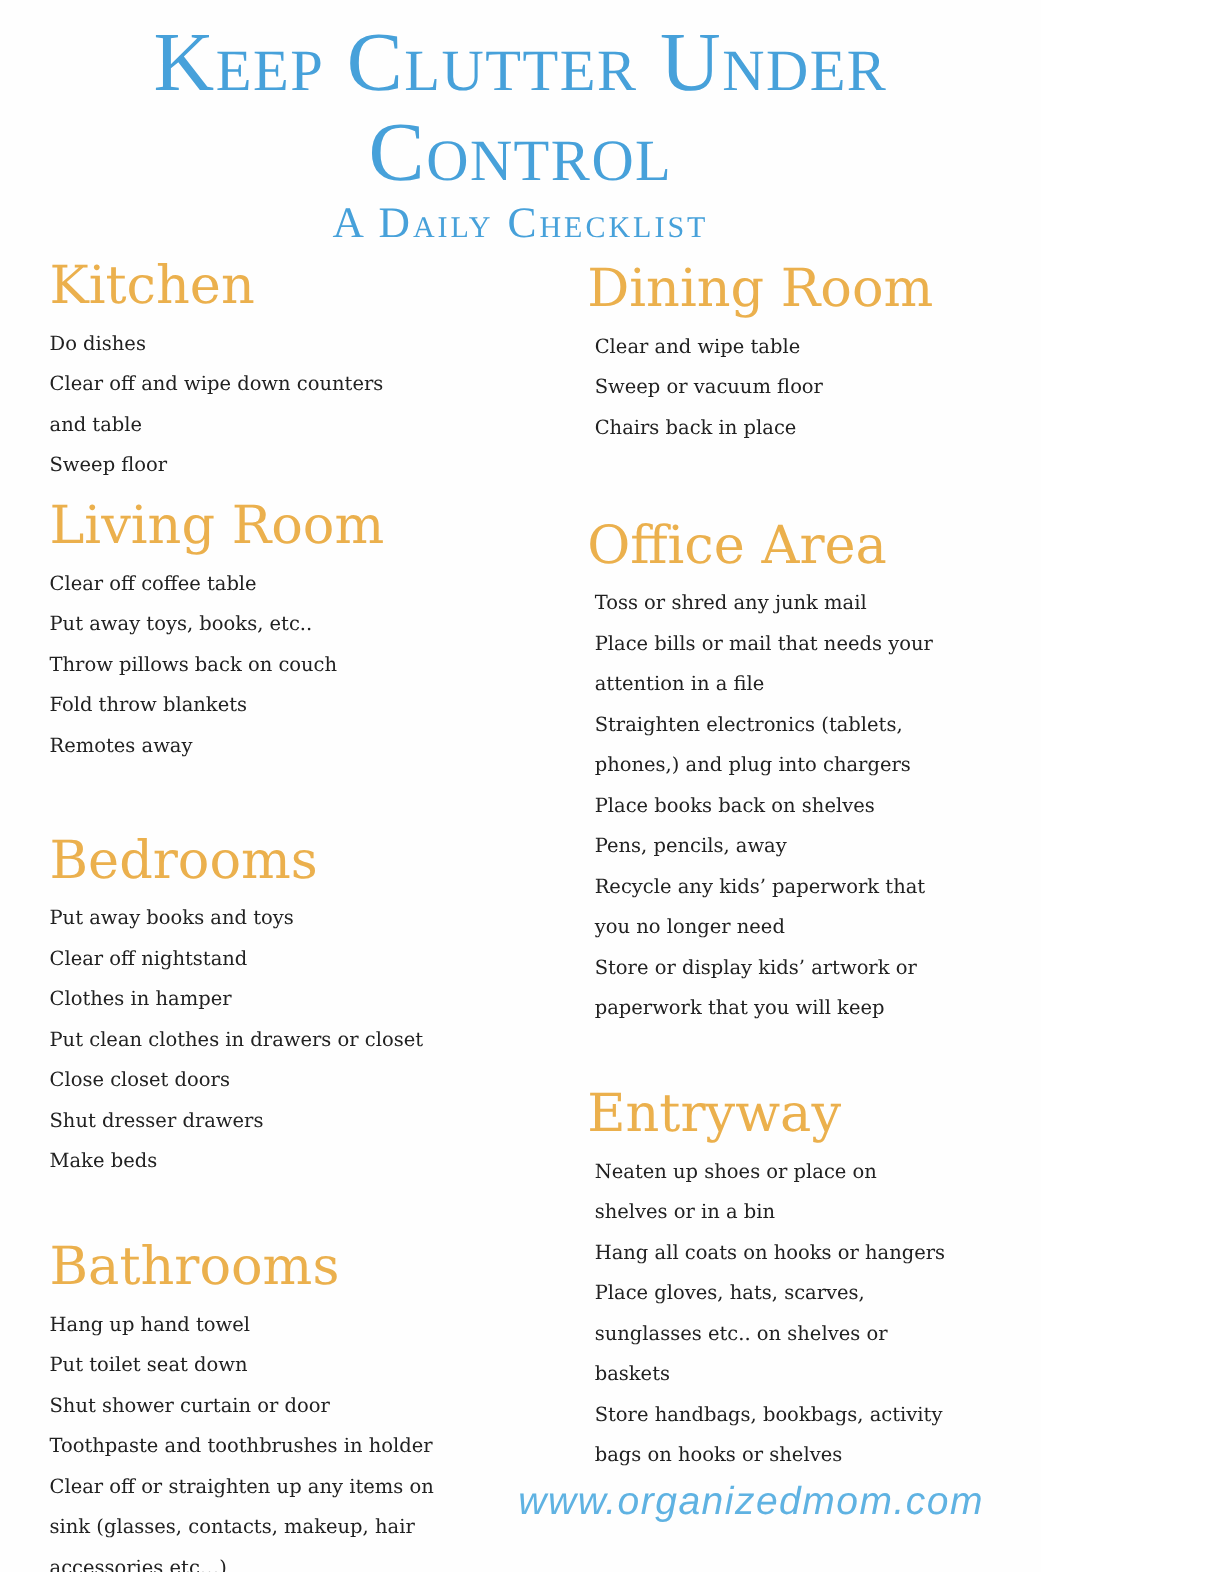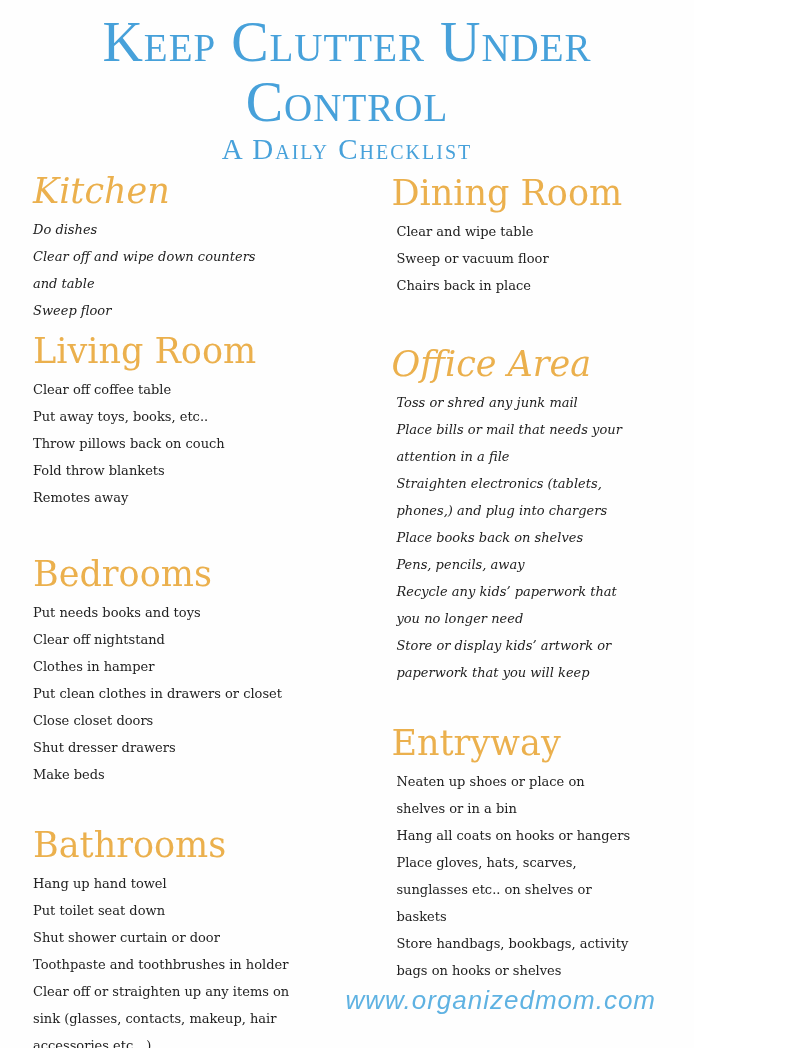--- a/index.html
+++ b/index.html
@@ -57,26 +57,26 @@
     margin: 0;
     padding: 0;
   }
   .items li {
     font-size: 13px;
     line-height: 27px;
     color: #212121;
     white-space: pre;
   }
   
-  .mt0  { margin-top: 0; font-style: italic; }
+  .mt0  { margin-top: 0; }
   .mt2  { margin-top: 2px; }
   .mt16 { margin-top: 8px; }
   .mt38 { margin-top: 38px; }
   .mt44 { margin-top: 44px; }
-  .mt46 { margin-top: 46px; font-style: italic; }
+  .mt46 { margin-top: 46px; }
   
   .footer-url {
     position: absolute;
     right: 38px;
     bottom: 32px;
     font-family: "Liberation Sans", sans-serif;
     font-style: italic;
     font-size: 26px;
     letter-spacing: 1px;
     color: #5fb2e2;
@@ -113,21 +113,21 @@
           <li>Put away toys, books, etc..</li>
           <li>Throw pillows back on couch</li>
           <li>Fold throw blankets</li>
           <li>Remotes away</li>
         </ul>
       </section>
 
       <section class="section mt44">
         <h2>Bedrooms</h2>
         <ul class="items">
-          <li>Put needs books and toys</li>
+          <li>Put away books and toys</li>
           <li>Clear off nightstand</li>
           <li>Clothes in hamper</li>
           <li>Put clean clothes in drawers or closet</li>
           <li>Close closet doors</li>
           <li>Shut dresser drawers</li>
           <li>Make beds</li>
         </ul>
       </section>
 
       <section class="section mt38">

